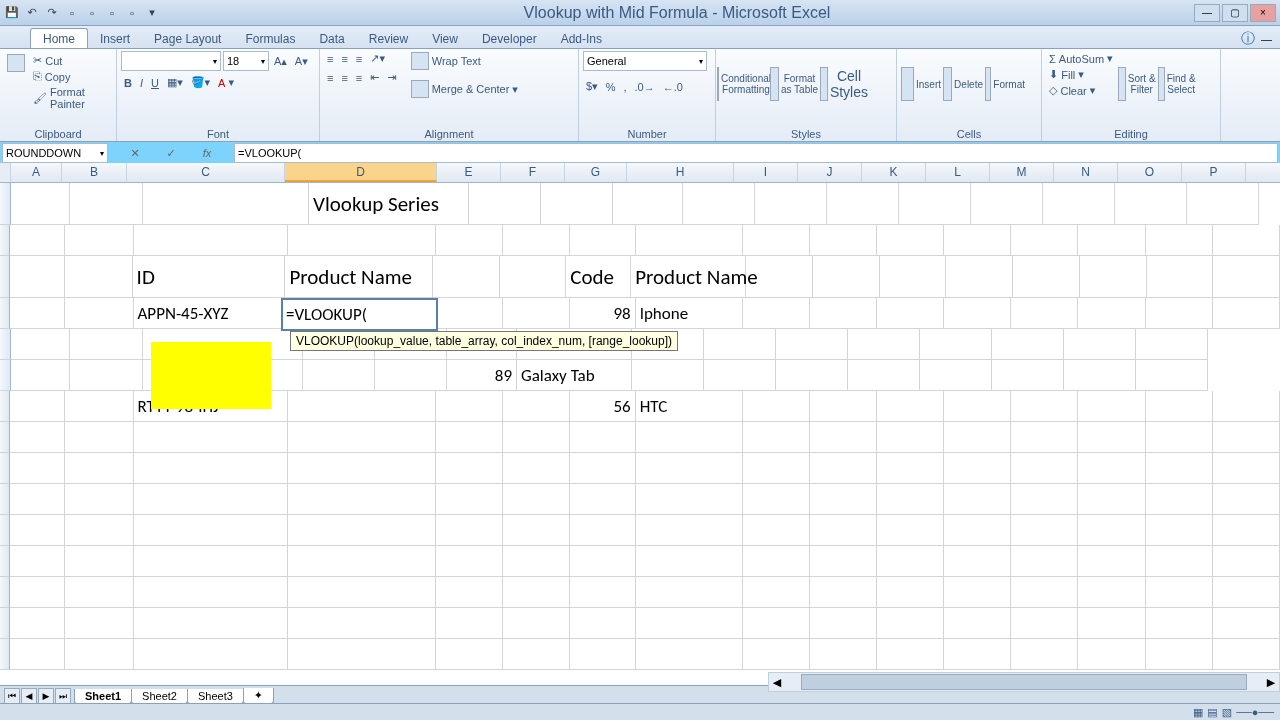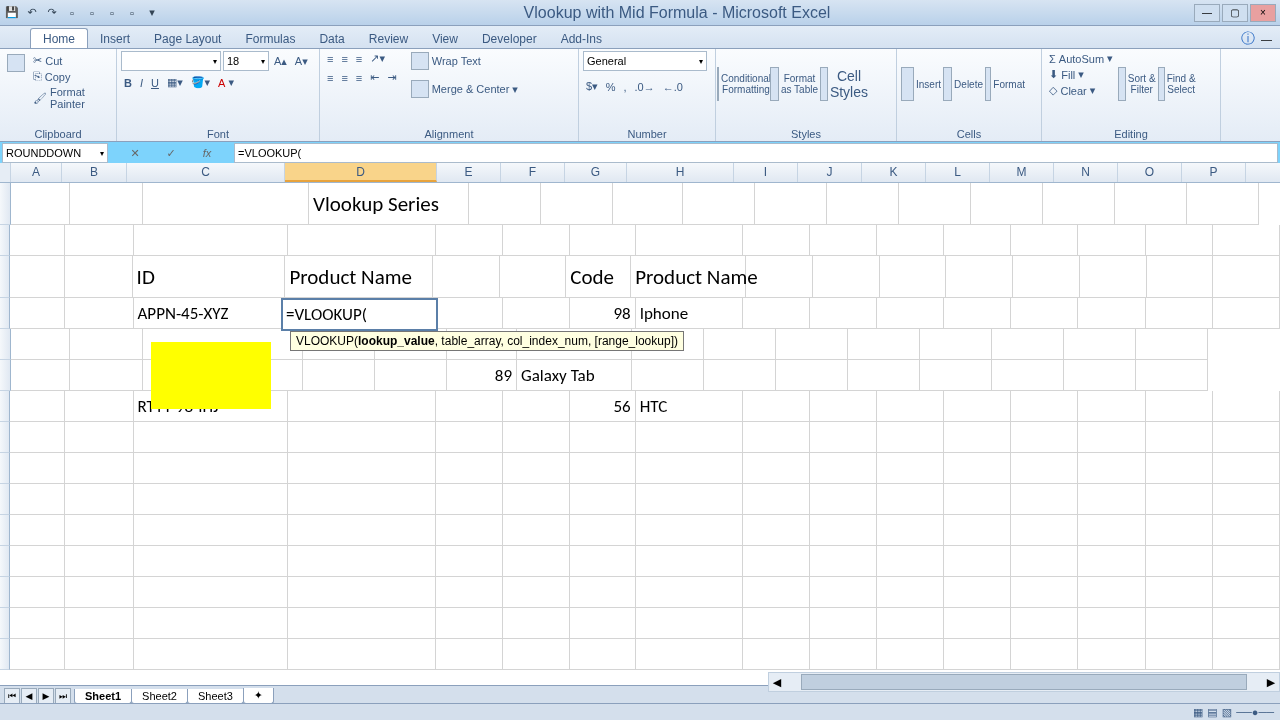--- a/index.html
+++ b/index.html
@@ -36,21 +36,21 @@
 .rows{position:relative}
 .row{display:flex;height:31px}
 .row .rh{background:linear-gradient(90deg,#f5f8fb,#e0e8f2);border-right:1px solid #9fb6ce;border-bottom:1px solid #c6d4e3;text-align:center;color:#3b5a82;font-size:12px;display:flex;align-items:center;justify-content:center}
 .cell{border-right:1px solid #d4d4d4;border-bottom:1px solid #d4d4d4;padding:2px 4px;font-size:17px;display:flex;align-items:center;font-family:Calibri,sans-serif;overflow:visible;white-space:nowrap}
 .row.tall{height:42px}
 .row.tall .cell{font-size:21px}
 .hdr{font-size:21px}
 .link{color:#0563c1;text-decoration:underline}
 .editcell{position:absolute;border:2px solid #5b7fa8;background:#fff;z-index:10;display:flex;align-items:center;padding:0 3px;font-size:17px;font-family:Calibri,sans-serif}
 .tooltip{position:absolute;background:#ffffe1;border:1px solid #767676;padding:2px 5px;font-size:12px;z-index:11;font-family:Tahoma,sans-serif}
-.tooltip b{font-weight:bold}
+.tooltip b{font-weight:normal}
 .hl{background:#ffff00;position:absolute;z-index:1}
 .sheettabs{position:absolute;bottom:14px;left:0;right:0;height:20px;background:#d4dfec;display:flex;align-items:center;border-top:1px solid #8ba0bc}
 .sheettab{background:#fff;border:1px solid #8ba0bc;border-top:none;padding:1px 10px;margin-left:-1px;font-size:11px;border-radius:0 0 3px 3px}
 .sheettab.active{font-weight:bold;background:#fff}
 .sheetnav{display:flex;gap:1px;padding:0 4px}
 .sheetnav span{width:14px;height:14px;border:1px solid #9ab;background:#e6edf5;display:flex;align-items:center;justify-content:center;font-size:9px}
 .statusbar{position:absolute;bottom:0;left:0;right:0;height:16px;background:#d4dfec;border-top:1px solid #8ba0bc;display:flex;align-items:center;padding:0 6px;font-size:11px;color:#3b5a82}
 .scrollbar-h{position:absolute;bottom:14px;right:0;width:510px;height:18px;background:#e6edf5;border:1px solid #c0cfdf;display:flex;align-items:center}
 .thumb{background:#c0cfdf;border:1px solid #9ab;height:14px;flex:1;margin:0 16px}
 

